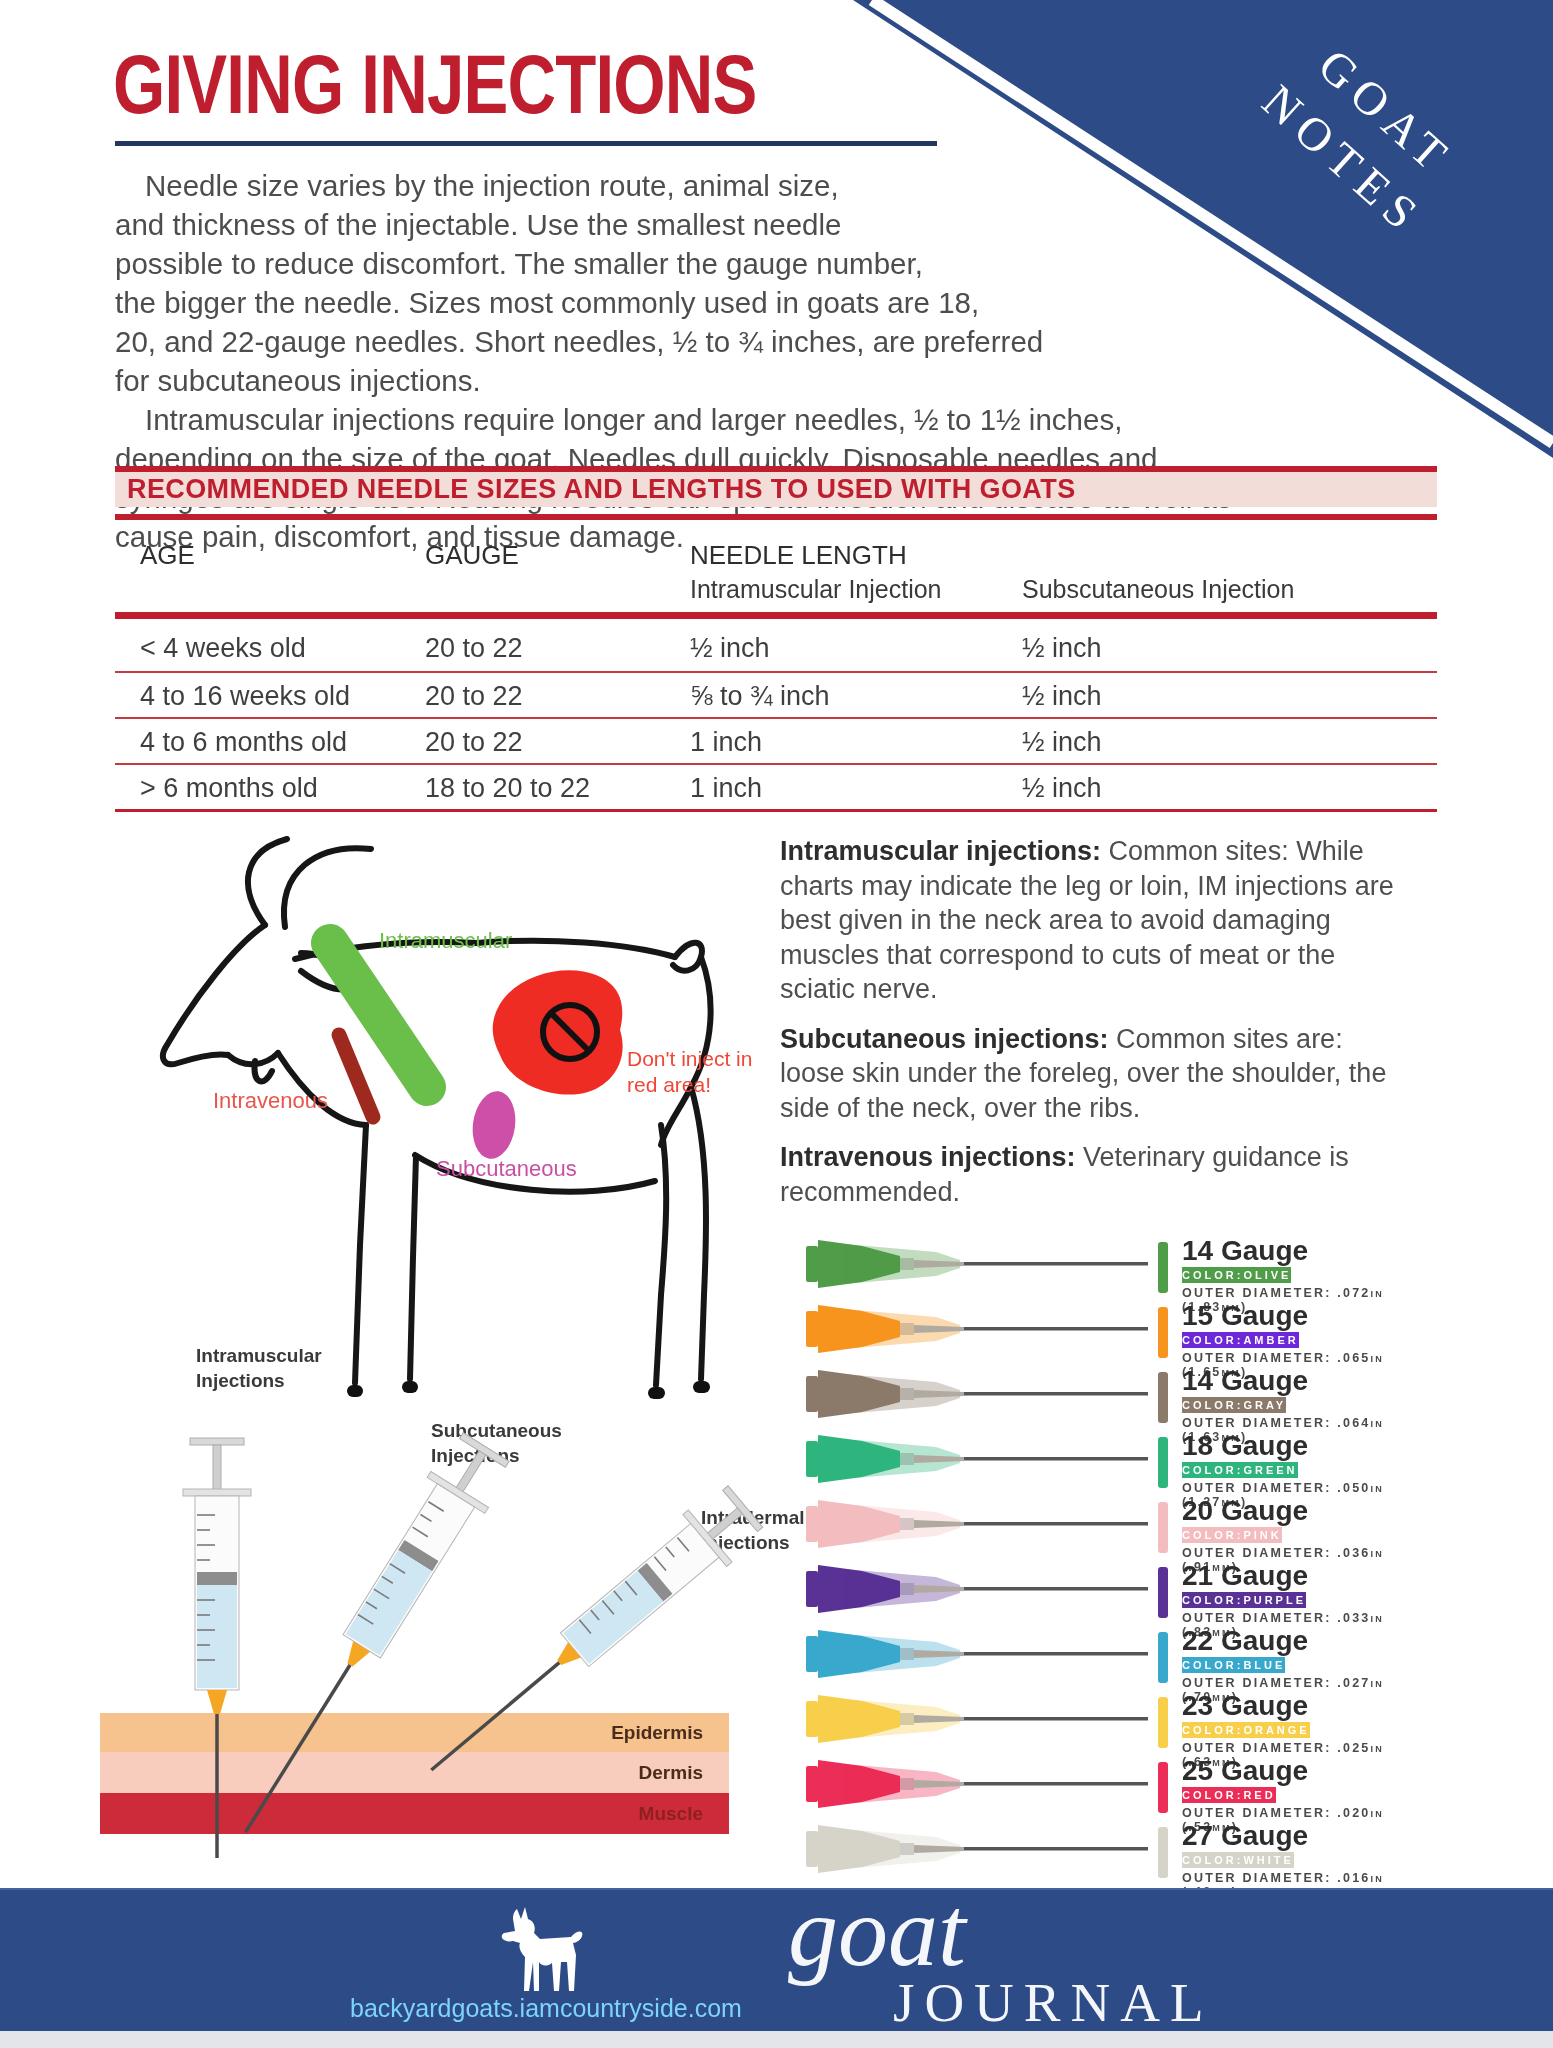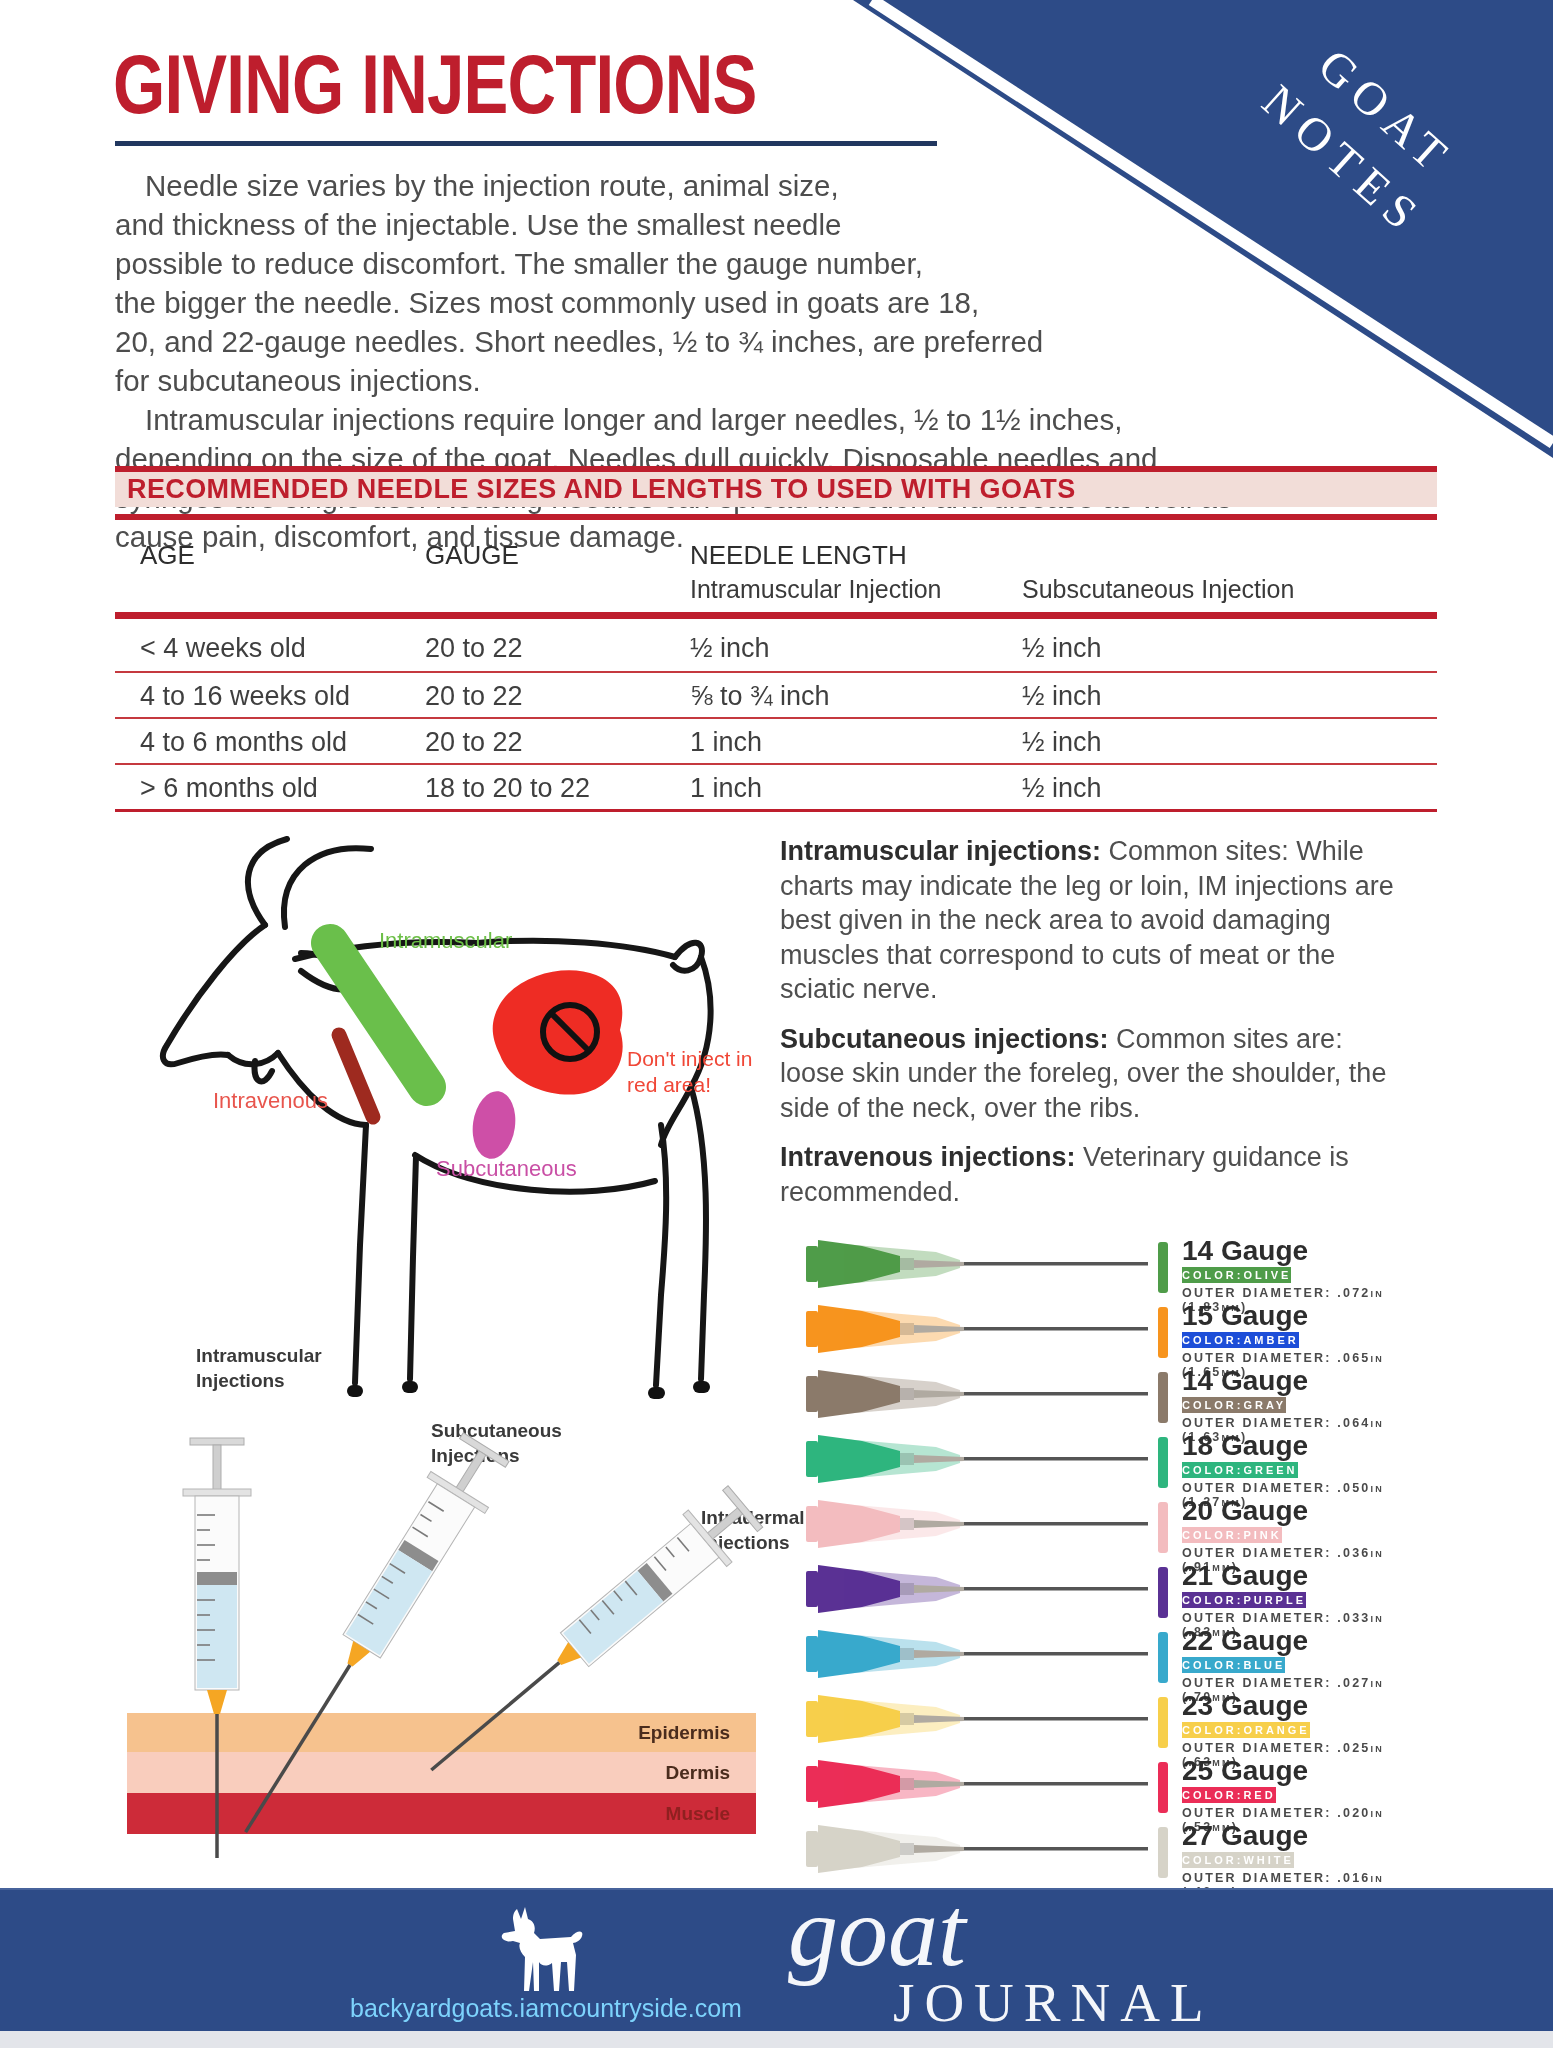--- a/index.html
+++ b/index.html
@@ -45,21 +45,21 @@
   .needle-art{position:absolute;left:6px;top:0;width:346px;height:64px;}
   .gbar{position:absolute;left:360px;top:10px;width:10px;height:51px;border-radius:3px;}
   .gtext{position:absolute;left:384px;top:6px;}
   .gname{font-size:28px;font-weight:800;color:#2d2d2d;line-height:26px;}
   .chip{display:inline-block;margin-top:3px;padding:2px 0;font-size:11px;font-weight:700;
         letter-spacing:3px;color:#ffffff;}
   .gdia{margin-top:3px;font-size:12.5px;font-weight:700;letter-spacing:2.2px;color:#4a4a4a;
         font-variant:small-caps;}
   
   .slabel{position:absolute;font-size:19px;font-weight:700;color:#3a3a3a;line-height:25px;margin-left:46px;}
-  #skin{position:absolute;left:127px;top:1713px;width:725px;text-align:center;}
+  #skin{position:absolute;left:100px;top:1713px;width:725px;text-align:center;}
   .layer{position:relative;width:629px;display:flex;align-items:center;justify-content:flex-end;}
   .layer span{margin-right:26px;font-size:19px;font-weight:700;}
   #syr-svg{position:absolute;left:100px;top:1425px;z-index:3;}
   
   #footer{position:absolute;left:0;top:1888px;width:1553px;height:143px;background:#2d4b87;border-top:2px solid #47639b;}
   #footer-strip{position:absolute;left:0;top:2031px;width:1553px;height:17px;background:#e3e5ea;}
   #footer-url{position:absolute;left:256px;top:104px;width:580px;text-align:center;
       font-size:25px;color:#7dd3fc;}
   #brand-script{position:absolute;left:788px;top:-16px;font-family:"Liberation Serif",serif;
       font-style:italic;font-size:100px;color:#f4f6fa;}
@@ -197,21 +197,21 @@
         <use href="#needle-sym"></use>
       </svg>
     <div class="gbar" style="background: rgb(79, 156, 73);"></div>
     <div class="gtext"><div class="gname">14 Gauge</div><span class="chip" style="background: rgb(79, 156, 73);">COLOR:OLIVE</span><div class="gdia">OUTER DIAMETER: .072in (1.83mm)</div></div>
   </div>
   <div class="grow" style="top:1297px;">
     <svg class="needle-art" viewBox="0 0 346 64" style="color: rgb(247, 148, 30);">
         <use href="#needle-sym"></use>
       </svg>
     <div class="gbar" style="background: rgb(247, 148, 30);"></div>
-    <div class="gtext"><div class="gname">15 Gauge</div><span class="chip" style="background: #1d4ed8;">COLOR:AMBER</span><div class="gdia">OUTER DIAMETER: .065in (1.65mm)</div></div>
+    <div class="gtext"><div class="gname">15 Gauge</div><span class="chip" style="background: #6d28d9;">COLOR:AMBER</span><div class="gdia">OUTER DIAMETER: .065in (1.65mm)</div></div>
   </div>
   <div class="grow" style="top:1362px;">
     <svg class="needle-art" viewBox="0 0 346 64" style="color: rgb(139, 122, 106);">
         <use href="#needle-sym"></use>
       </svg>
     <div class="gbar" style="background: rgb(139, 122, 106);"></div>
     <div class="gtext"><div class="gname">14 Gauge</div><span class="chip" style="background: rgb(139, 122, 106);">COLOR:GRAY</span><div class="gdia">OUTER DIAMETER: .064in (1.63mm)</div></div>
   </div>
   <div class="grow" style="top:1427px;">
     <svg class="needle-art" viewBox="0 0 346 64" style="color: rgb(46, 181, 126);">

